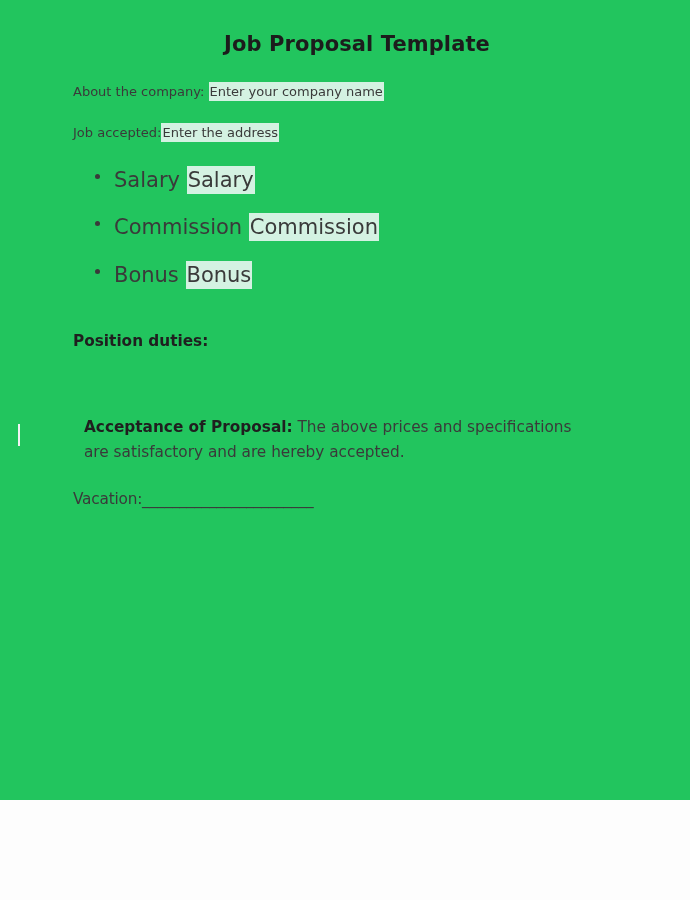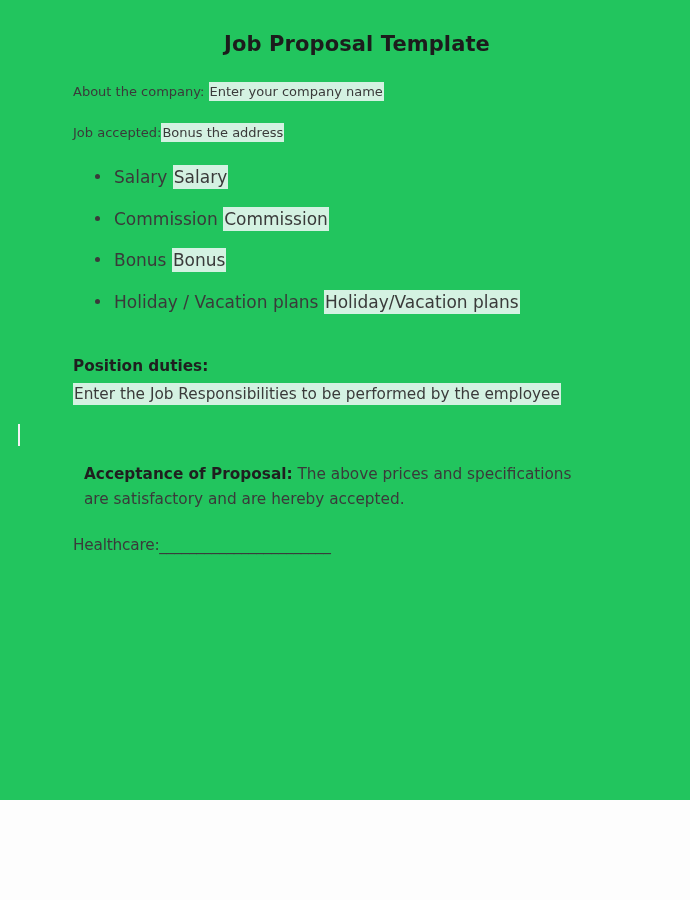--- a/index.html
+++ b/index.html
@@ -60,21 +60,21 @@
   }
   ul.bullets {
     list-style: none;
     margin: 22px 0 0 0;
     padding: 0;
   }
   ul.bullets li {
     position: relative;
     padding-left: 41px;
     margin-bottom: 17px;
-    font-size: 17px;
+    font-size: 21px;
     line-height: 1.45;
     color: #3a3a3a;
   }
   ul.bullets li::before {
     content: "";
     position: absolute;
     left: 22px;
     top: 9px;
     width: 5px;
     height: 5px;
@@ -127,54 +127,48 @@
   <h1 class="doc-title">Job Proposal Template</h1>
 
   <div class="body-block">
 
     <p class="line">
       <span>About the company: </span><span class="hl">Enter your company name</span>
     </p>
 
 
     <p class="line">
-      <span>Job accepted:</span><span class="hl">Bonus the address</span>
+      <span>Job accepted:</span><span class="hl">Enter the address</span>
     </p>
 
 
     <ul class="bullets">
       <li>
         <span>Salary </span><span class="hl">Salary</span>
       </li>
       <li>
         <span>Commission </span><span class="hl">Commission</span>
       </li>
       <li>
         <span>Bonus </span><span class="hl">Bonus</span>
       </li>
-      <li>
-        <span>Holiday / Vacation plans </span><span class="hl">Holiday/Vacation plans</span>
-      </li>
     </ul>
 
     <div class="section-gap"></div>
 
     <p class="duties-head">
       <span class="strong-label">Position duties:</span>
-    </p>
-    <p class="duties-body">
-      <span class="hl">Enter the Job Responsibilities to be performed by the employee</span>
     </p>
 
     <div class="section-gap"></div>
     <div class="section-gap"></div>
 
     <p class="acceptance">
       <span class="strong-label">Acceptance of Proposal:</span><span> The above prices and specifications are satisfactory and are hereby accepted.</span>
     </p>
 
 
     <p class="signature-line">
-      <span>Healthcare:</span><span>_______________________</span>
+      <span>Vacation:</span><span>_______________________</span>
     </p>
 
   </div>
 </div>
 
 </body></html>

